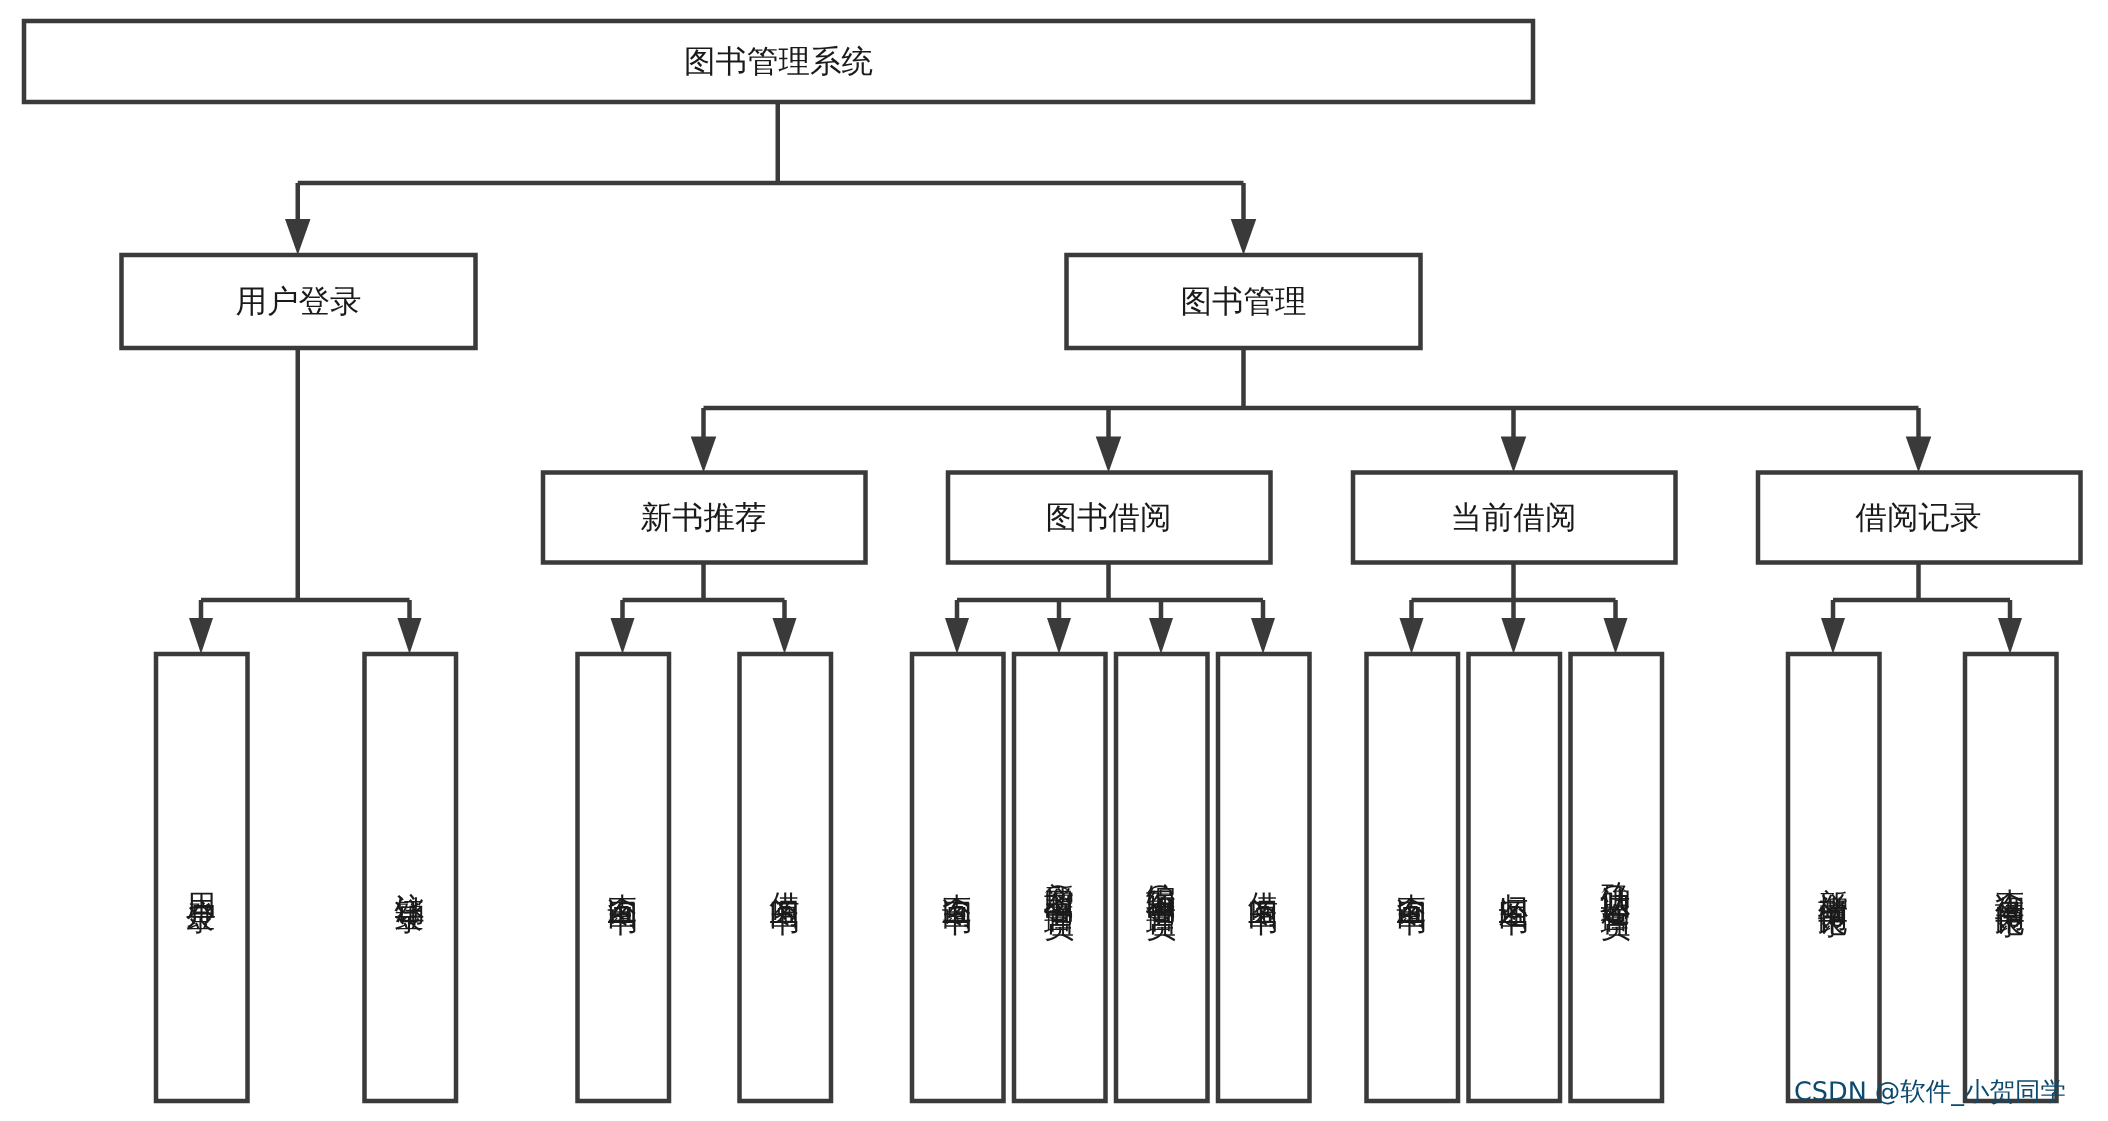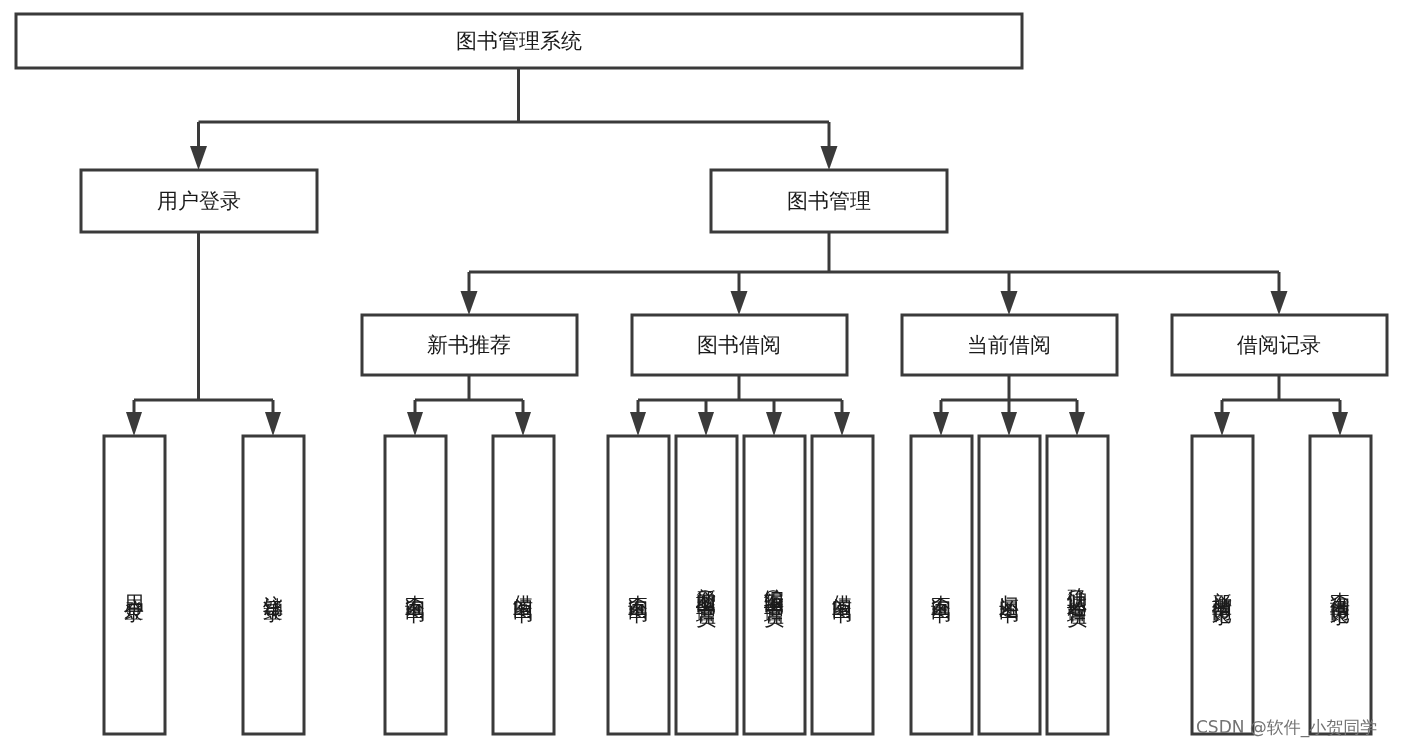--- a/index.html
+++ b/index.html
@@ -61,21 +61,21 @@
     display: flex;
     align-items: center;
     justify-content: center;
     white-space: nowrap;
     pointer-events: none;
   }
   .watermark {
     position: absolute;
     font-family: "DejaVu Sans", "Liberation Sans", sans-serif;
     font-size: 17px;
-    color: #737373;
+    color: #0c4a6e;
     white-space: nowrap;
   }
 </style>
 </head>
 <body>
 
 <div id="diagram-root">
 
   <svg class="diagram-canvas" viewBox="0 0 1405 747">
 

